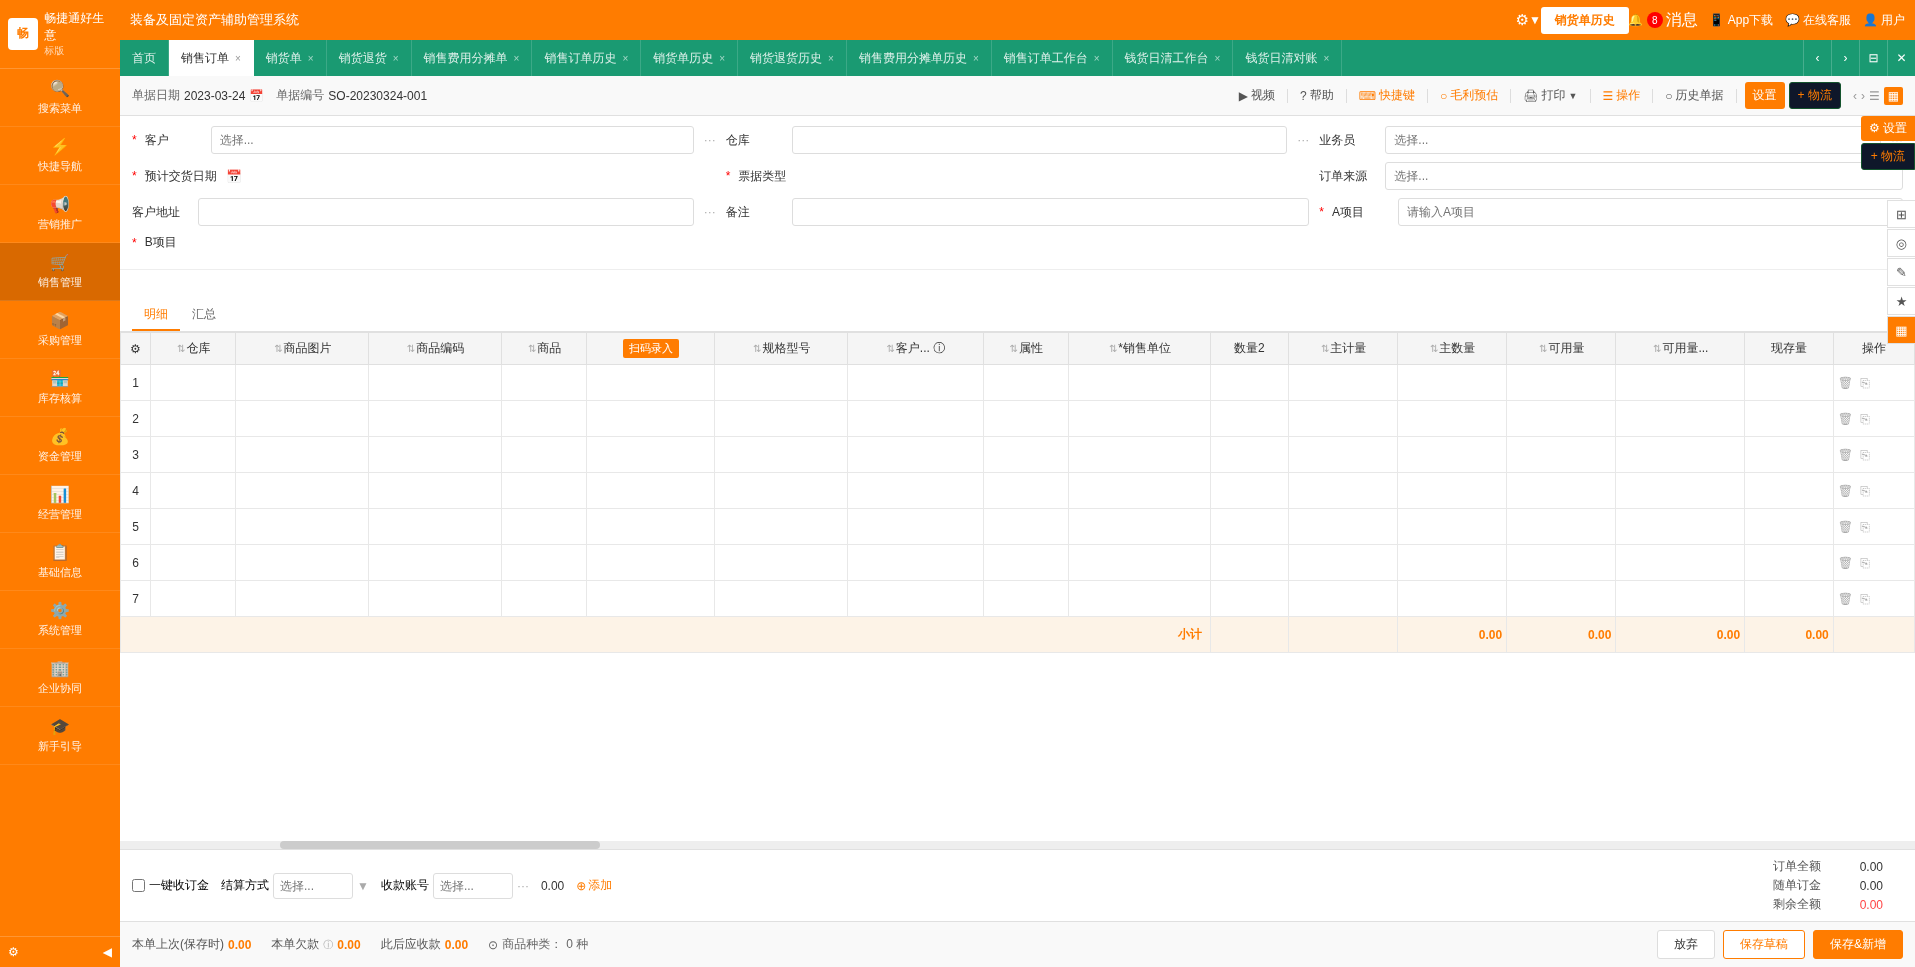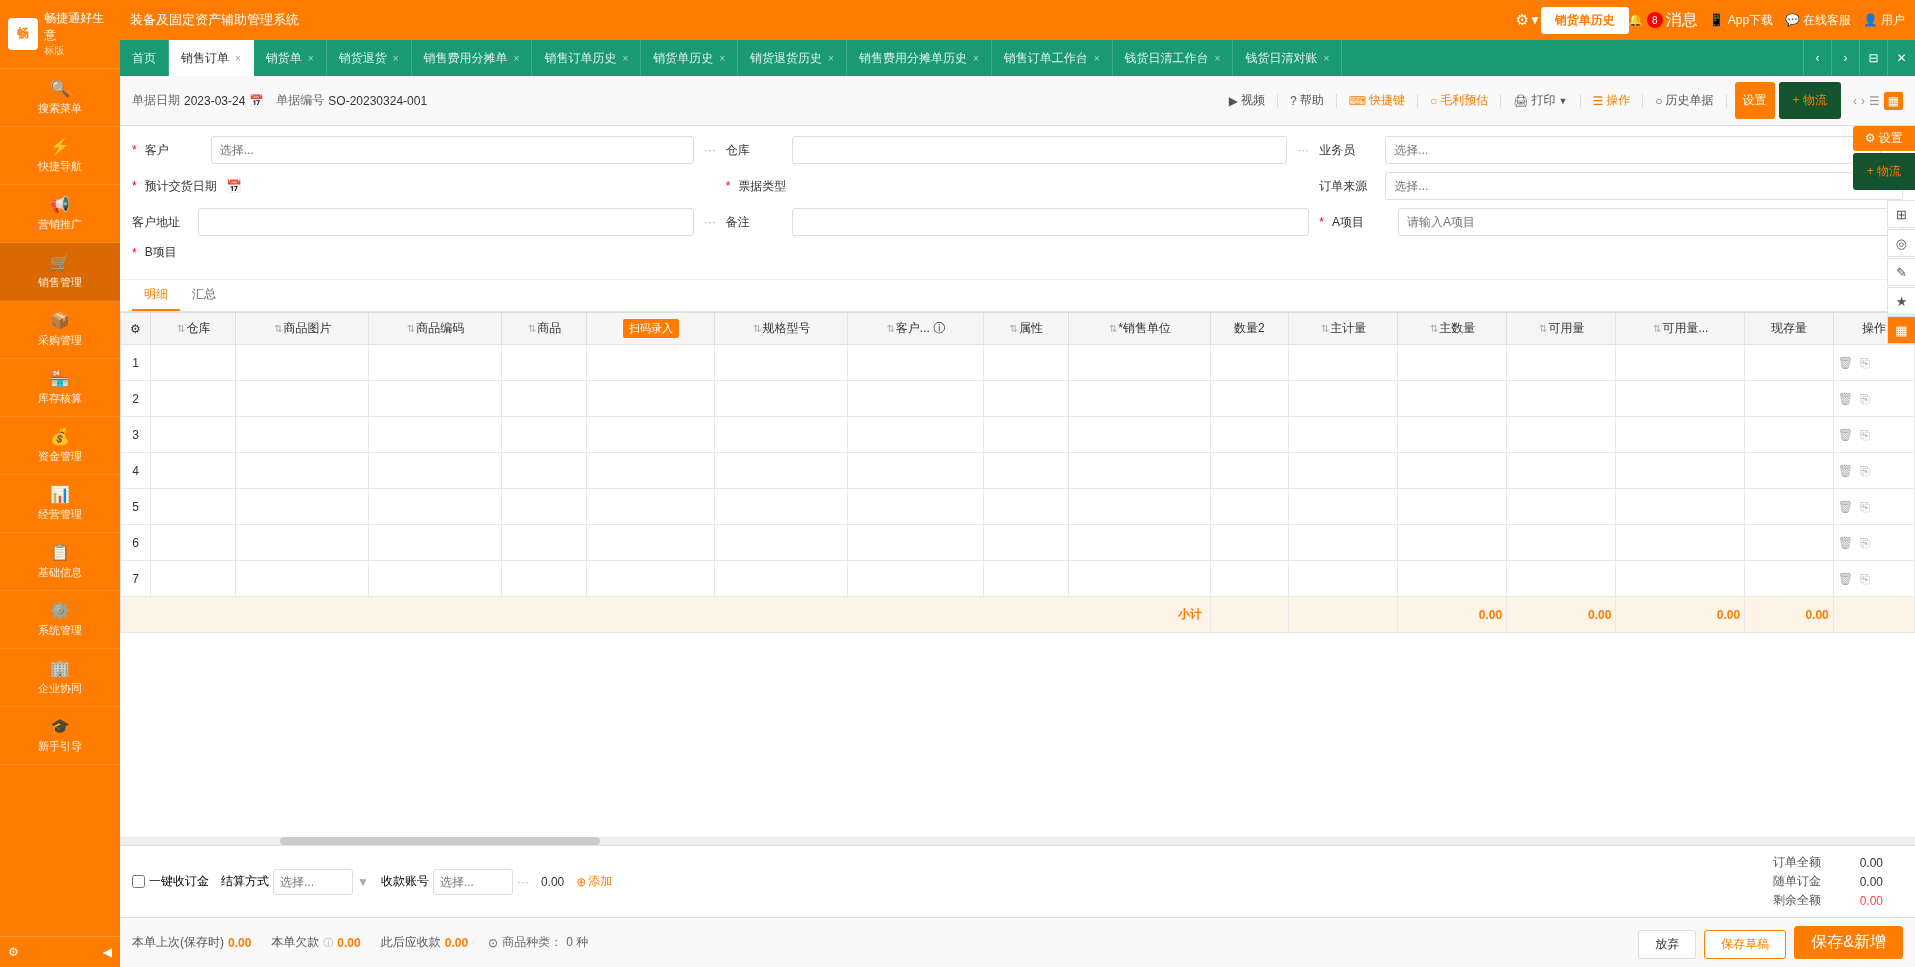--- a/index.html
+++ b/index.html
@@ -252,20 +252,21 @@
     .form-cal { color: #aaa; cursor: pointer; margin-left: 4px; font-size: 13px; }
 
     
     .detail-tabs {
       display: flex;
       align-items: center;
       padding: 0 12px;
       border-bottom: 1px solid #e0e0e0;
       background: white;
       flex-shrink: 0;
+      margin-top: 30px;
     }
     .detail-tab {
       padding: 6px 12px;
       cursor: pointer;
       font-size: 13px;
       color: #666;
       border-bottom: 2px solid transparent;
     }
     .detail-tab.active {
       color: #ff7c00;
@@ -405,21 +406,21 @@
       border-radius: 3px;
       font-size: 12px;
       cursor: pointer;
     }
     .footer-btn-success {
       background: #ff7c00;
       border: 1px solid #ff7c00;
       color: white;
       padding: 5px 16px;
       border-radius: 3px;
-      font-size: 16px;
+      font-size: 12px;
       cursor: pointer;
     }
 
     
     .summary-panel {
       display: flex;
       flex-direction: column;
       align-items: flex-end;
       gap: 2px;
       margin-left: auto;
@@ -477,23 +478,23 @@
     .header-settings-btn {
       background: #ff7c00;
       color: white;
       border: none;
       padding: 4px 8px;
       border-radius: 3px;
       font-size: 12px;
       cursor: pointer;
     }
     .header-add-btn {
-      background: #14532d;
+      background: #0f172a;
       color: #ff7c00;
-      border: 6px solid #14532d;
+      border: 1px solid #14532d;
       padding: 4px 8px;
       border-radius: 3px;
       font-size: 12px;
       cursor: pointer;
       text-align: center;
     }
 
     .topbar-gear { color: white; cursor: pointer; font-size: 15px; }
   </style>
 </head>

